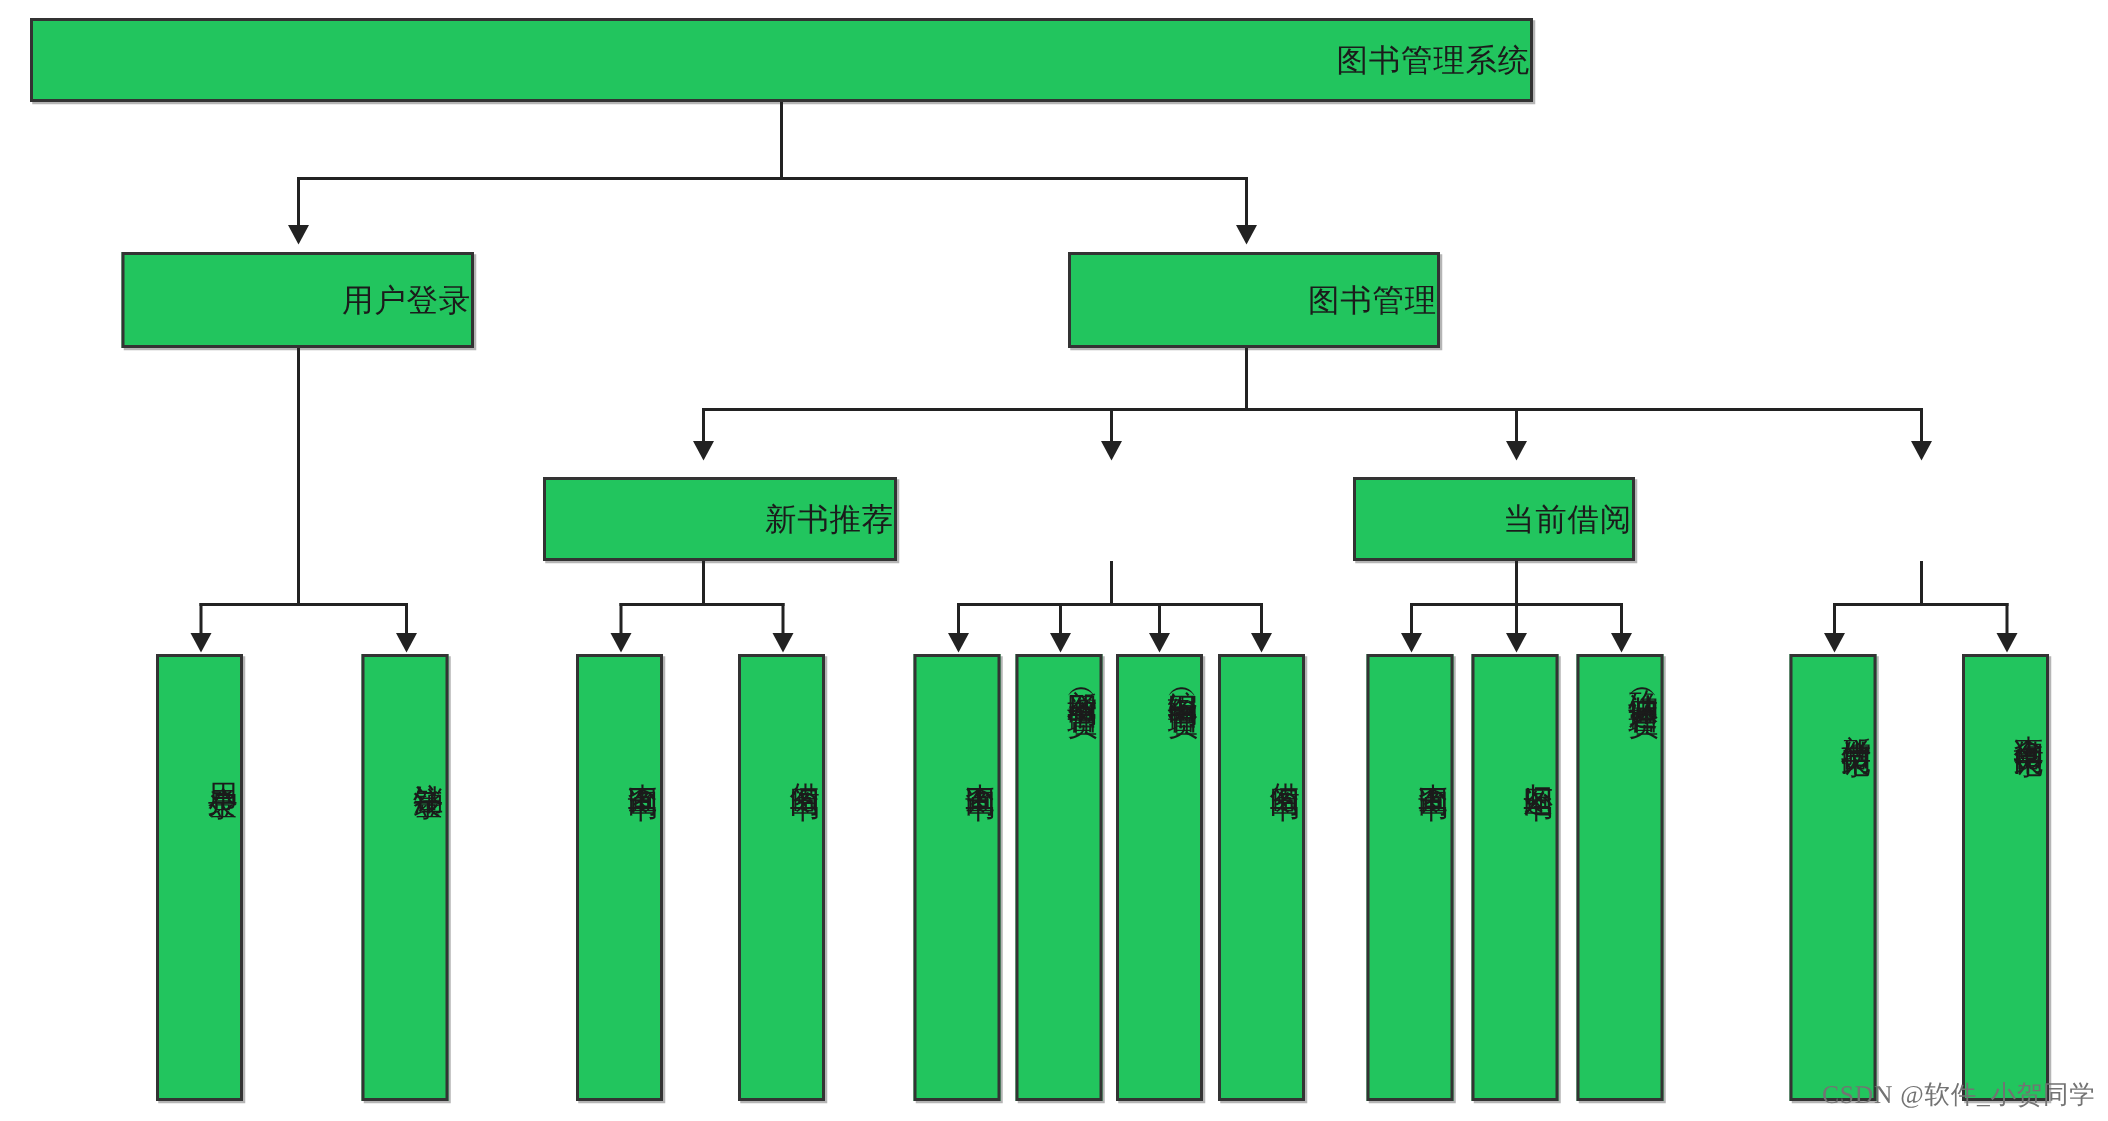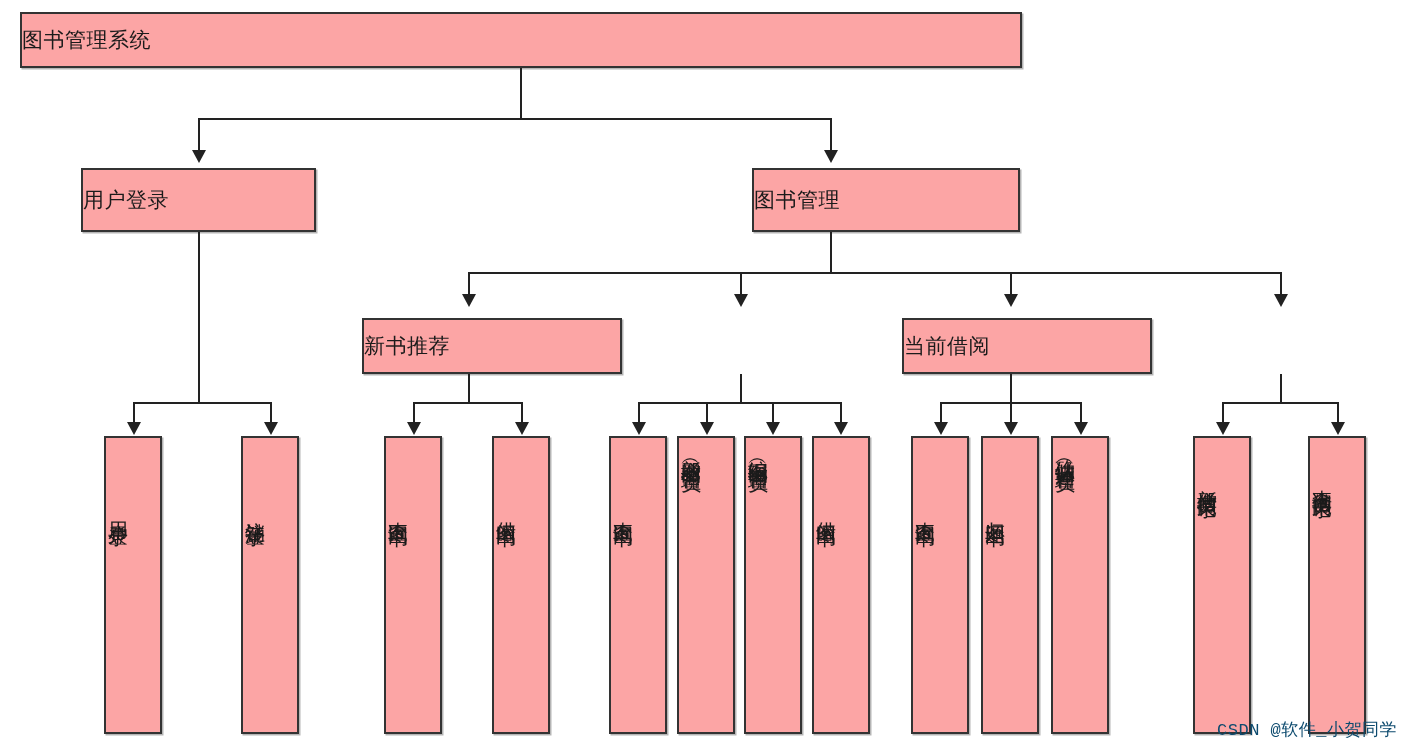--- a/index.html
+++ b/index.html
@@ -15,26 +15,26 @@
     position: relative;
     width: 1405px;
     height: 747px;
     background: #ffffff;
     overflow: hidden;
   }
   
   .node {
     position: absolute;
     box-sizing: border-box;
-    background: #fca5a5;
+    background: #22c55e;
     border: 2px solid #333333;
     box-shadow: 1.5px 1.5px 0 0 rgba(120,120,120,0.55);
     display: flex;
     align-items: center;
-    justify-content: flex-start;
+    justify-content: flex-end;
   }
   .node .label {
     font-size: 21px;
     line-height: 1.15;
     color: #1b1b1b;
     letter-spacing: 0.5px;
     white-space: nowrap;
     text-align: center;
   }
   
@@ -71,24 +71,24 @@
     border-right: 7px solid transparent;
     border-top: 13px solid #222222;
   }
 
   
   #watermark {
     position: absolute;
     right: 8px;
     bottom: 6px;
     font-size: 17px;
-    color: #0c4a6e;
+    color: #737373;
     letter-spacing: 0.5px;
     white-space: nowrap;
-    font-family: Liberation Mono, monospace;
+    font-family: Liberation Serif, serif;
   }
 </style>
 </head>
 <body>
 
 <div id="canvas">
 
   <div class="node" style="left:20px; top:12px; width:1002px; height:56px;">
     <span class="label">图书管理系统</span>
   </div>
@@ -100,21 +100,21 @@
   <div class="ln v" style="left:198px; top:118px; height:32px;"></div>
   <div class="arrow" style="left:192px; top:150px;"></div>
 
   <div class="ln v" style="left:830px; top:118px; height:32px;"></div>
   <div class="arrow" style="left:824px; top:150px;"></div>
 
   <div class="node" style="left:81px; top:168px; width:235px; height:64px;">
     <span class="label">用户登录</span>
   </div>
 
-  <div class="node" style="left:752px; top:168px; width:268px; height:64px;">
+  <div class="node" style="left:712px; top:168px; width:248px; height:64px;">
     <span class="label">图书管理</span>
   </div>
 
   <div class="ln v" style="left:198px; top:232px; height:170px;"></div>
   <div class="ln h" style="left:133px; top:402px; width:137px;"></div>
   <div class="ln v" style="left:133px; top:402px; height:22px;"></div>
   <div class="arrow" style="left:127px; top:422px;"></div>
   <div class="ln v" style="left:270px; top:402px; height:22px;"></div>
   <div class="arrow" style="left:264px; top:422px;"></div>
 
@@ -126,24 +126,24 @@
 
   <div class="ln v" style="left:740px; top:272px; height:24px;"></div>
   <div class="arrow" style="left:734px; top:294px;"></div>
 
   <div class="ln v" style="left:1010px; top:272px; height:24px;"></div>
   <div class="arrow" style="left:1004px; top:294px;"></div>
 
   <div class="ln v" style="left:1280px; top:272px; height:24px;"></div>
   <div class="arrow" style="left:1274px; top:294px;"></div>
 
-  <div class="node" style="left:362px; top:318px; width:260px; height:56px;">
+  <div class="node" style="left:362px; top:318px; width:236px; height:56px;">
     <span class="label">新书推荐</span>
   </div>
-  <div class="node" style="left:902px; top:318px; width:250px; height:56px;">
+  <div class="node" style="left:902px; top:318px; width:188px; height:56px;">
     <span class="label">当前借阅</span>
   </div>
 
   <div class="ln v" style="left:468px; top:374px; height:28px;"></div>
   <div class="ln h" style="left:413px; top:402px; width:110px;"></div>
   <div class="ln v" style="left:413px; top:402px; height:22px;"></div>
   <div class="arrow" style="left:407px; top:422px;"></div>
   <div class="ln v" style="left:521px; top:402px; height:22px;"></div>
   <div class="arrow" style="left:515px; top:422px;"></div>
 

